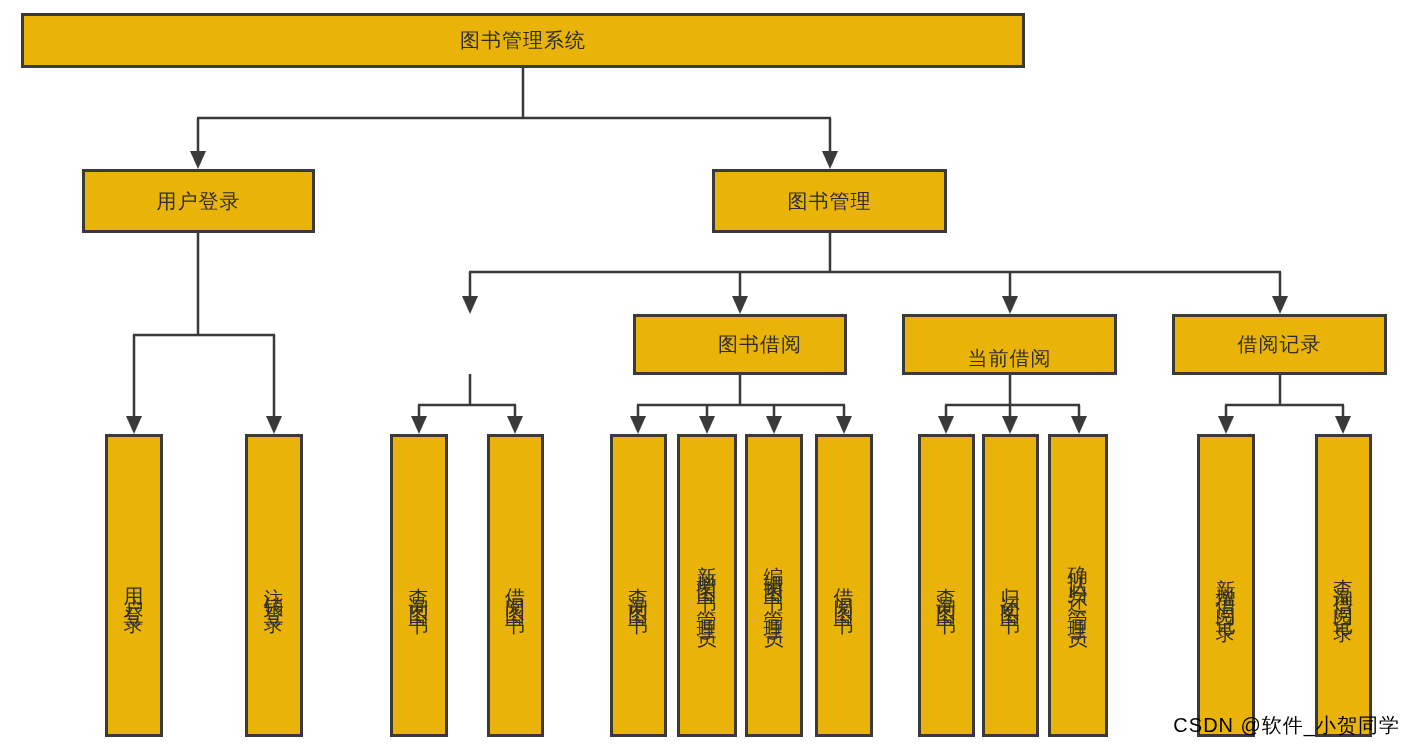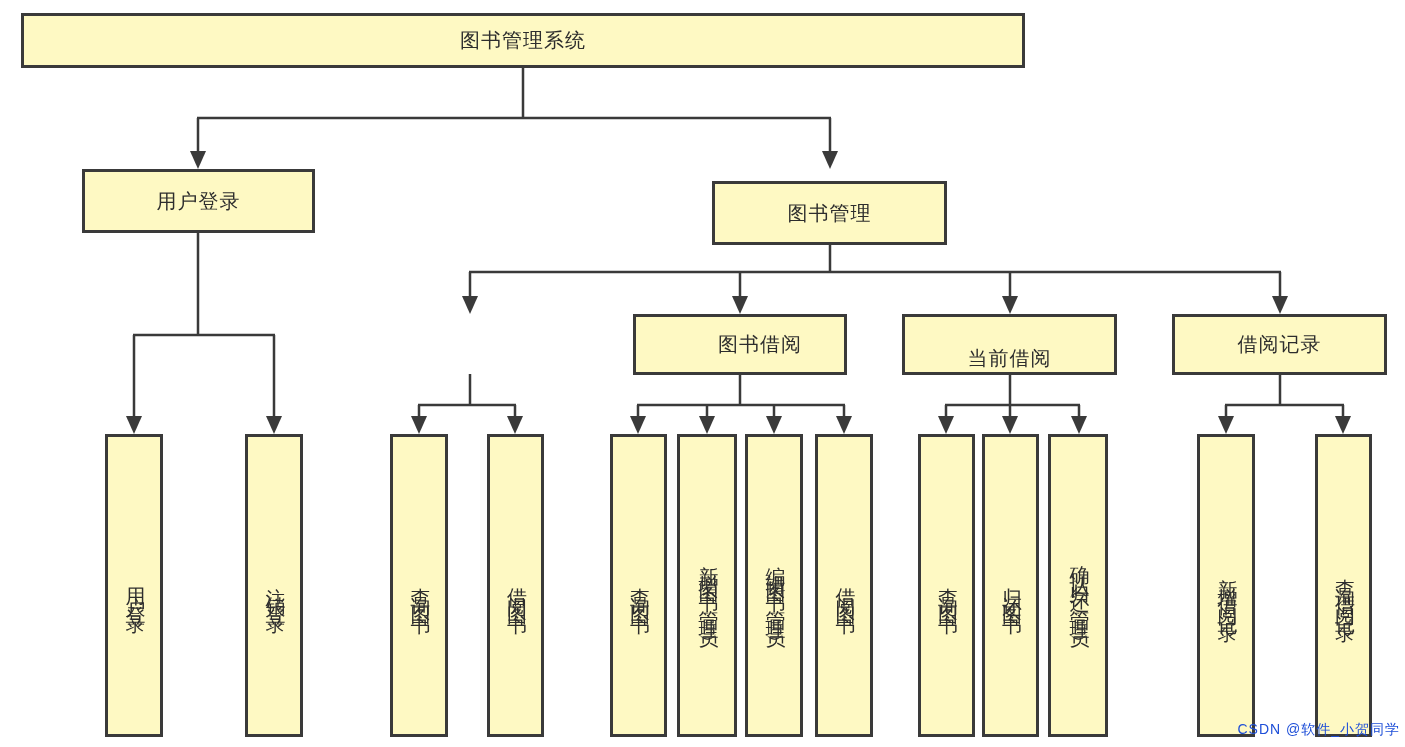--- a/index.html
+++ b/index.html
@@ -13,44 +13,43 @@
   }
   .connectors {
     position: absolute;
     left: 0; top: 0;
     width: 1405px; height: 747px;
   }
   .box {
     position: absolute;
     box-sizing: border-box;
     border: 3px solid #3a3a3a;
-    background: #fef9c3;
+    background: #eab308;
     display: flex;
     align-items: center;
     justify-content: center;
     font-size: 20px;
     color: #2d2d2d;
     letter-spacing: 1px;
-    font-family: Liberation Mono, monospace;
   }
   .leaf { top: 434px; height: 303px; }
   .vtext {
     writing-mode: vertical-rl;
     text-orientation: mixed;
     letter-spacing: 9px;
     padding-top: 9px;
     line-height: 1;
     white-space: nowrap;
   }
   .watermark {
     position: absolute;
     right: 5px;
     bottom: 8px;
-    font-size: 14px;
-    color: #1d4ed8;
+    font-size: 20px;
+    color: #000000;
     letter-spacing: 1px;
     pointer-events: none;
   }
 </style>
 </head>
 <body>
 
 <div class="stage">
 
   <svg class="connectors" viewBox="0 0 1405 747" xmlns="http://www.w3.org/2000/svg">
@@ -93,21 +92,21 @@
     </g>
   </svg>
 
   <div class="box" style="left:21px; top:13px; width:1004px; height:55px;">
     <span>图书管理系统</span>
   </div>
 
   <div class="box" style="left:82px; top:169px; width:233px; height:64px;">
     <span>用户登录</span>
   </div>
-  <div class="box" style="left:712px; top:169px; width:235px; height:64px;margin-top:12px;">
+  <div class="box" style="left:712px; top:169px; width:235px; height:64px;">
     <span>图书管理</span>
   </div>
 
   <div class="box" style="left:633px; top:314px; width:214px; height:61px;padding-left:40px;">
     <span>图书借阅</span>
   </div>
   <div class="box" style="left:902px; top:314px; width:215px; height:61px;align-items:flex-end;">
     <span>当前借阅</span>
   </div>
   <div class="box" style="left:1172px; top:314px; width:215px; height:61px;align-items:center;">

